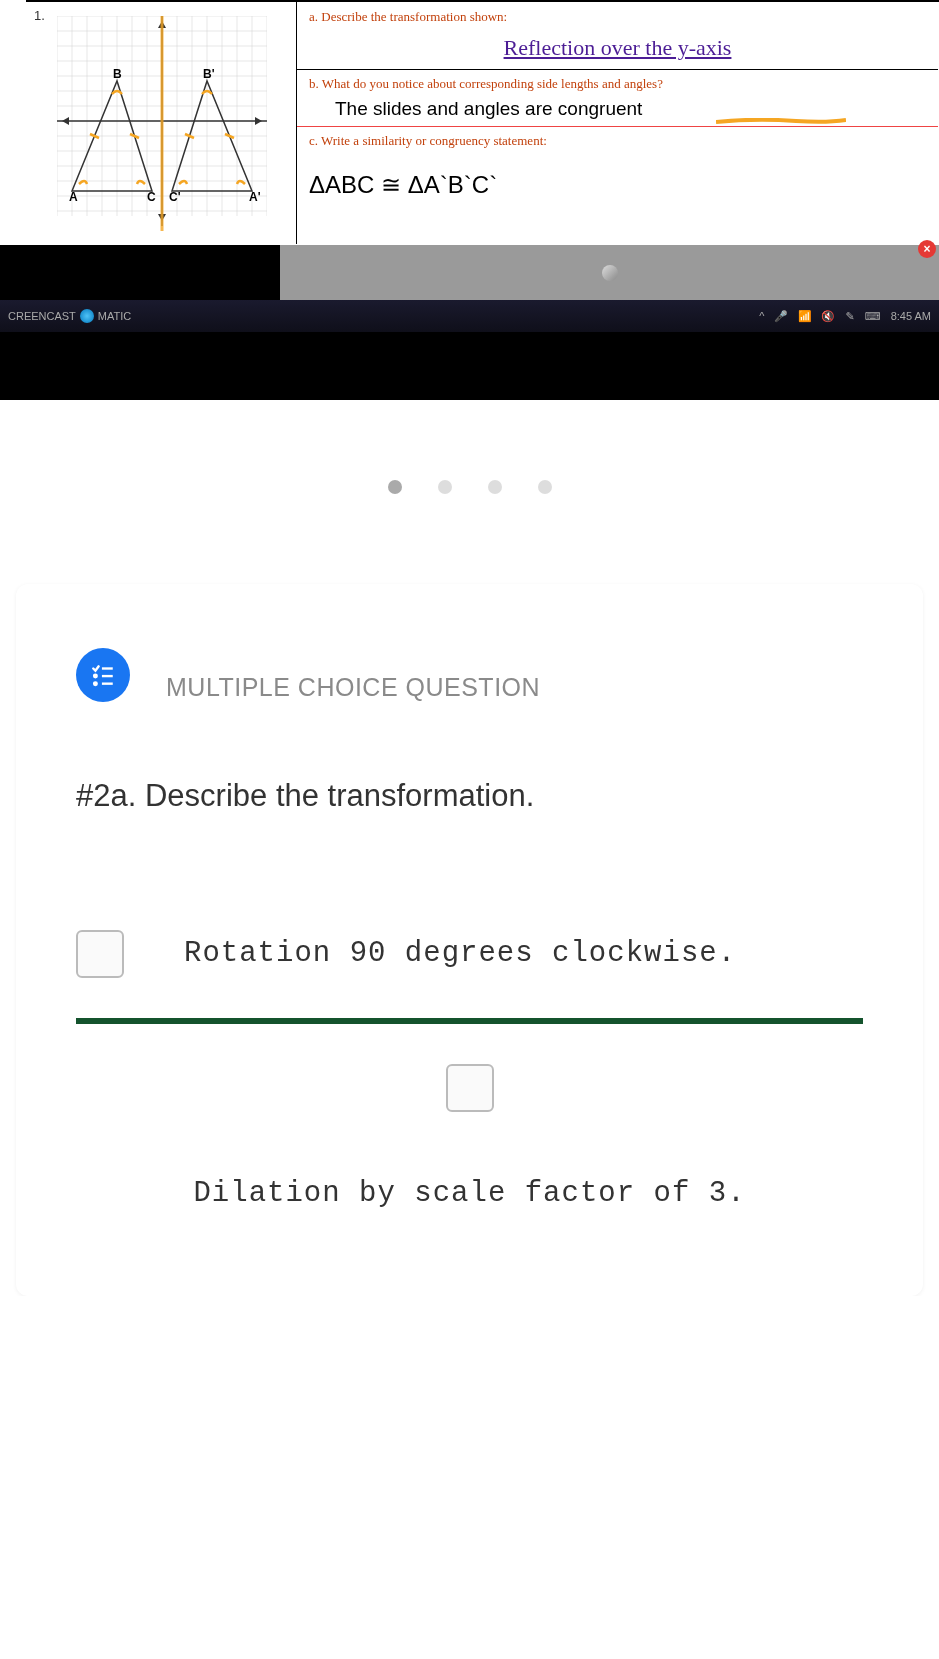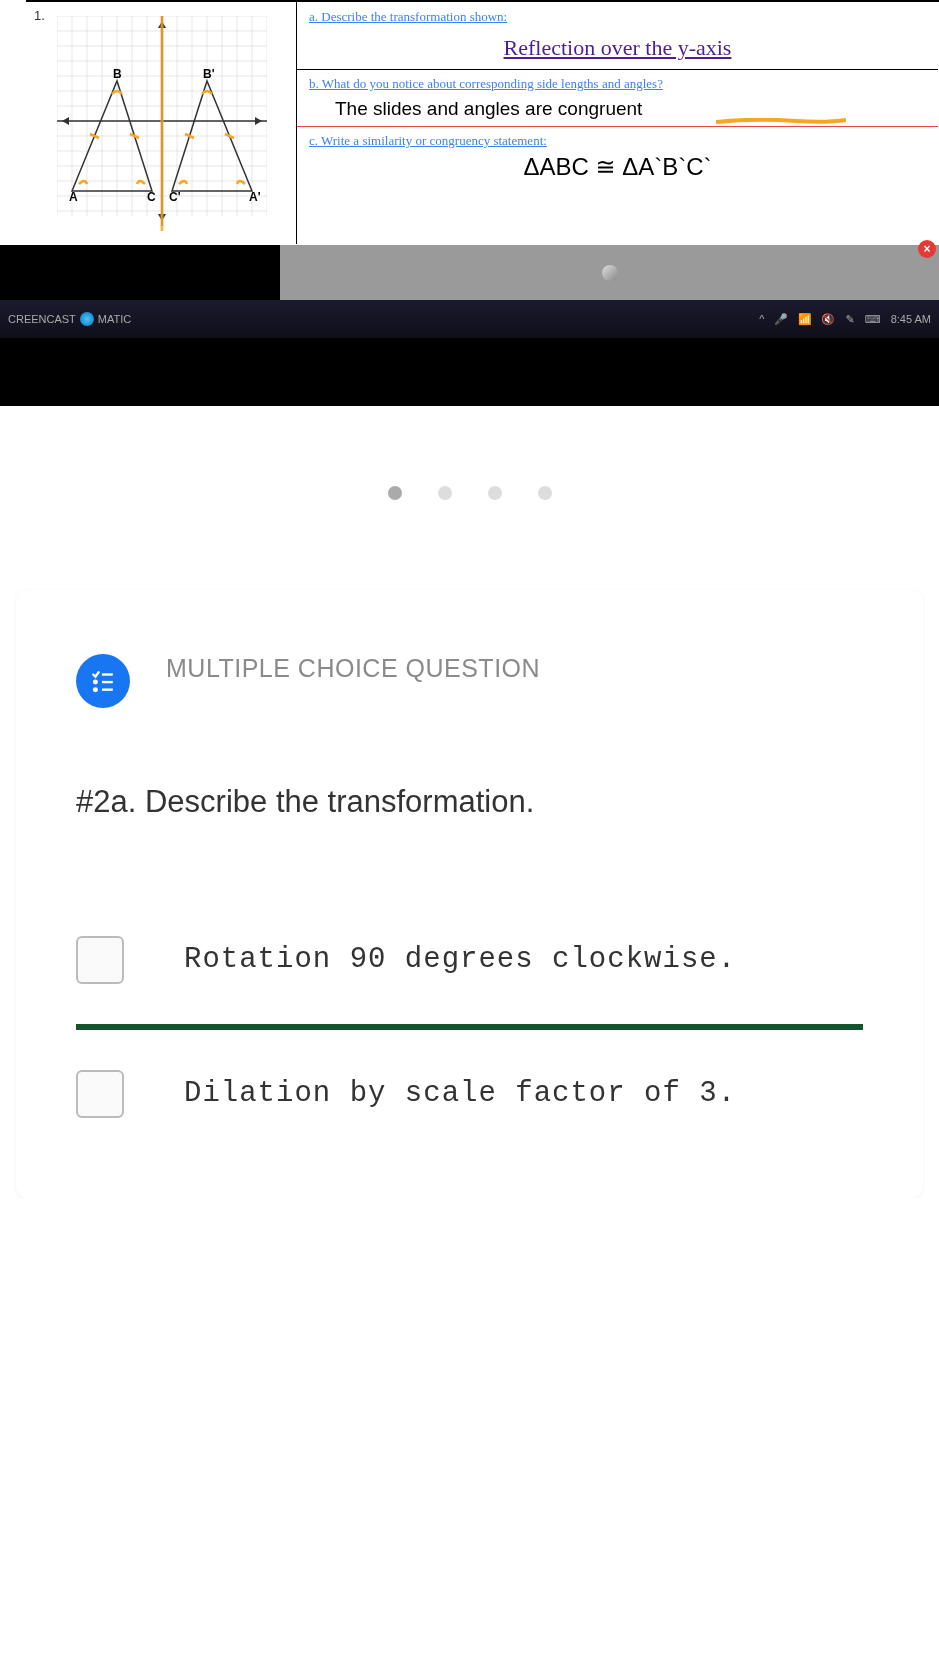--- a/index.html
+++ b/index.html
@@ -10,53 +10,53 @@
     
     .worksheet-table { position: absolute; top: 0; left: 26px; right: 0; border: 1px solid #000; background: #fff; }
     .problem-num { position: absolute; top: 8px; left: 34px; font-size: 13px; color: #333; z-index: 5; }
     
     .graph-cell { position: absolute; left: 0; top: 0; width: 270px; height: 243px; border-right: 1px solid #000; }
     
     .grid-svg { position: absolute; left: 30px; top: 15px; }
     
     .right-cells { position: absolute; left: 270px; right: 0; top: 0; height: 243px; }
     .cell-a { border-bottom: 1px solid #000; padding: 8px 12px 6px; }
-    .prompt-text { font-size: 13px; color: #3b82f6; font-family: "Comic Sans MS", cursive; text-decoration: underline; }
+    .prompt-text { font-size: 13px; color: #c2410c; font-family: "Comic Sans MS", cursive; }
     .answer-a { color: #4c1d95; font-size: 22px; text-decoration: underline; text-align: center; padding: 10px 0 2px; font-family: Georgia, serif; }
     .cell-b { border-bottom: 1px solid #ef4444; padding: 6px 12px 4px; }
     .answer-b { font-size: 19px; color: #000; padding: 6px 0 2px 26px; font-family: Arial, sans-serif; position: relative; }
     .underline-marker { position: absolute; right: 80px; bottom: -4px; width: 130px; height: 8px; }
     .cell-c { padding: 6px 12px; }
-    .answer-c { font-size: 24px; color: #000; text-align: center; padding: 4px 0; font-family: Arial, sans-serif; }
+    .answer-c { font-size: 24px; color: #000; padding: 4px 0; font-family: Arial, sans-serif; margin-top: 18px; }
     
     .gray-bar { background: #9a9a9a; height: 55px; position: relative; margin-left: 280px; }
     .gray-dot { width: 16px; height: 16px; border-radius: 50%; background: linear-gradient(135deg, #ddd, #888); position: absolute; left: 50%; top: 50%; transform: translate(-50%, -50%); }
     .close-x { position: absolute; right: 3px; top: -5px; width: 18px; height: 18px; border-radius: 50%; background: #e53935; color: #fff; font-size: 12px; font-weight: bold; text-align: center; line-height: 18px; }
     
-    .taskbar { background: linear-gradient(#1a1a2e, #0f0f1a); height: 38px; display: flex; align-items: center; padding: 0 8px; color: #aaa; font-size: 11px; position: relative; }
+    .taskbar { background: linear-gradient(#1a1a2e, #0f0f1a); height: 32px; display: flex; align-items: center; padding: 0 8px; color: #aaa; font-size: 11px; position: relative; }
     .taskbar-left { display: flex; align-items: center; gap: 4px; }
     .tb-logo { width: 14px; height: 14px; border-radius: 50%; background: radial-gradient(circle, #4fc3f7, #0277bd); display: inline-block; }
     .taskbar-right { position: absolute; right: 8px; display: flex; align-items: center; gap: 10px; }
     .tb-icon { color: #aaa; font-size: 11px; }
     
     .black-band { background: #000; height: 68px; }
     
     .dots-row { display: flex; justify-content: center; gap: 36px; padding: 80px 0 90px; }
     .dot { width: 14px; height: 14px; border-radius: 50%; background: #ddd; }
     .dot.active { background: #aaa; }
     
     .question-card { background: #fff; margin: 0 16px; border-radius: 12px; box-shadow: 0 1px 4px rgba(0,0,0,0.06); padding: 64px 60px 40px; }
-    .q-header { display: flex; align-items: flex-start; gap: 36px; margin-bottom: 76px; }
+    .q-header { display: flex; align-items: flex-end; gap: 36px; margin-bottom: 76px; }
     .q-icon-circle { width: 54px; height: 54px; border-radius: 50%; background: #1976f2; display: flex; align-items: center; justify-content: center; flex-shrink: 0; }
     .q-icon-circle svg { width: 26px; height: 26px; }
     .q-type-label { font-size: 25px; color: #8a8a8a; letter-spacing: 0.5px; font-weight: 400; }
     .q-text { font-size: 31px; color: #333; margin-bottom: 76px; font-weight: 400; }
     
     .option-row { display: flex; align-items: center; gap: 60px; padding: 40px 0; border-bottom: 6px solid #14532d; }
-    .option-row:last-child { border-bottom: none; }
+    .option-row:last-child { border-bottom: none; flex-direction: column; }
     .option-checkbox { width: 48px; height: 48px; border: 2px solid #bbb; border-radius: 6px; background: #fafafa; flex-shrink: 0; cursor: pointer; }
     .option-text { font-size: 29px; font-family: "Courier New", monospace; color: #333; line-height: 1.5; letter-spacing: 1px; }
   </style>
 </head>
 <body>
 
 <div class="video-region">
   <div class="worksheet">
     <span class="problem-num">1.</span>
     <div class="worksheet-table">

